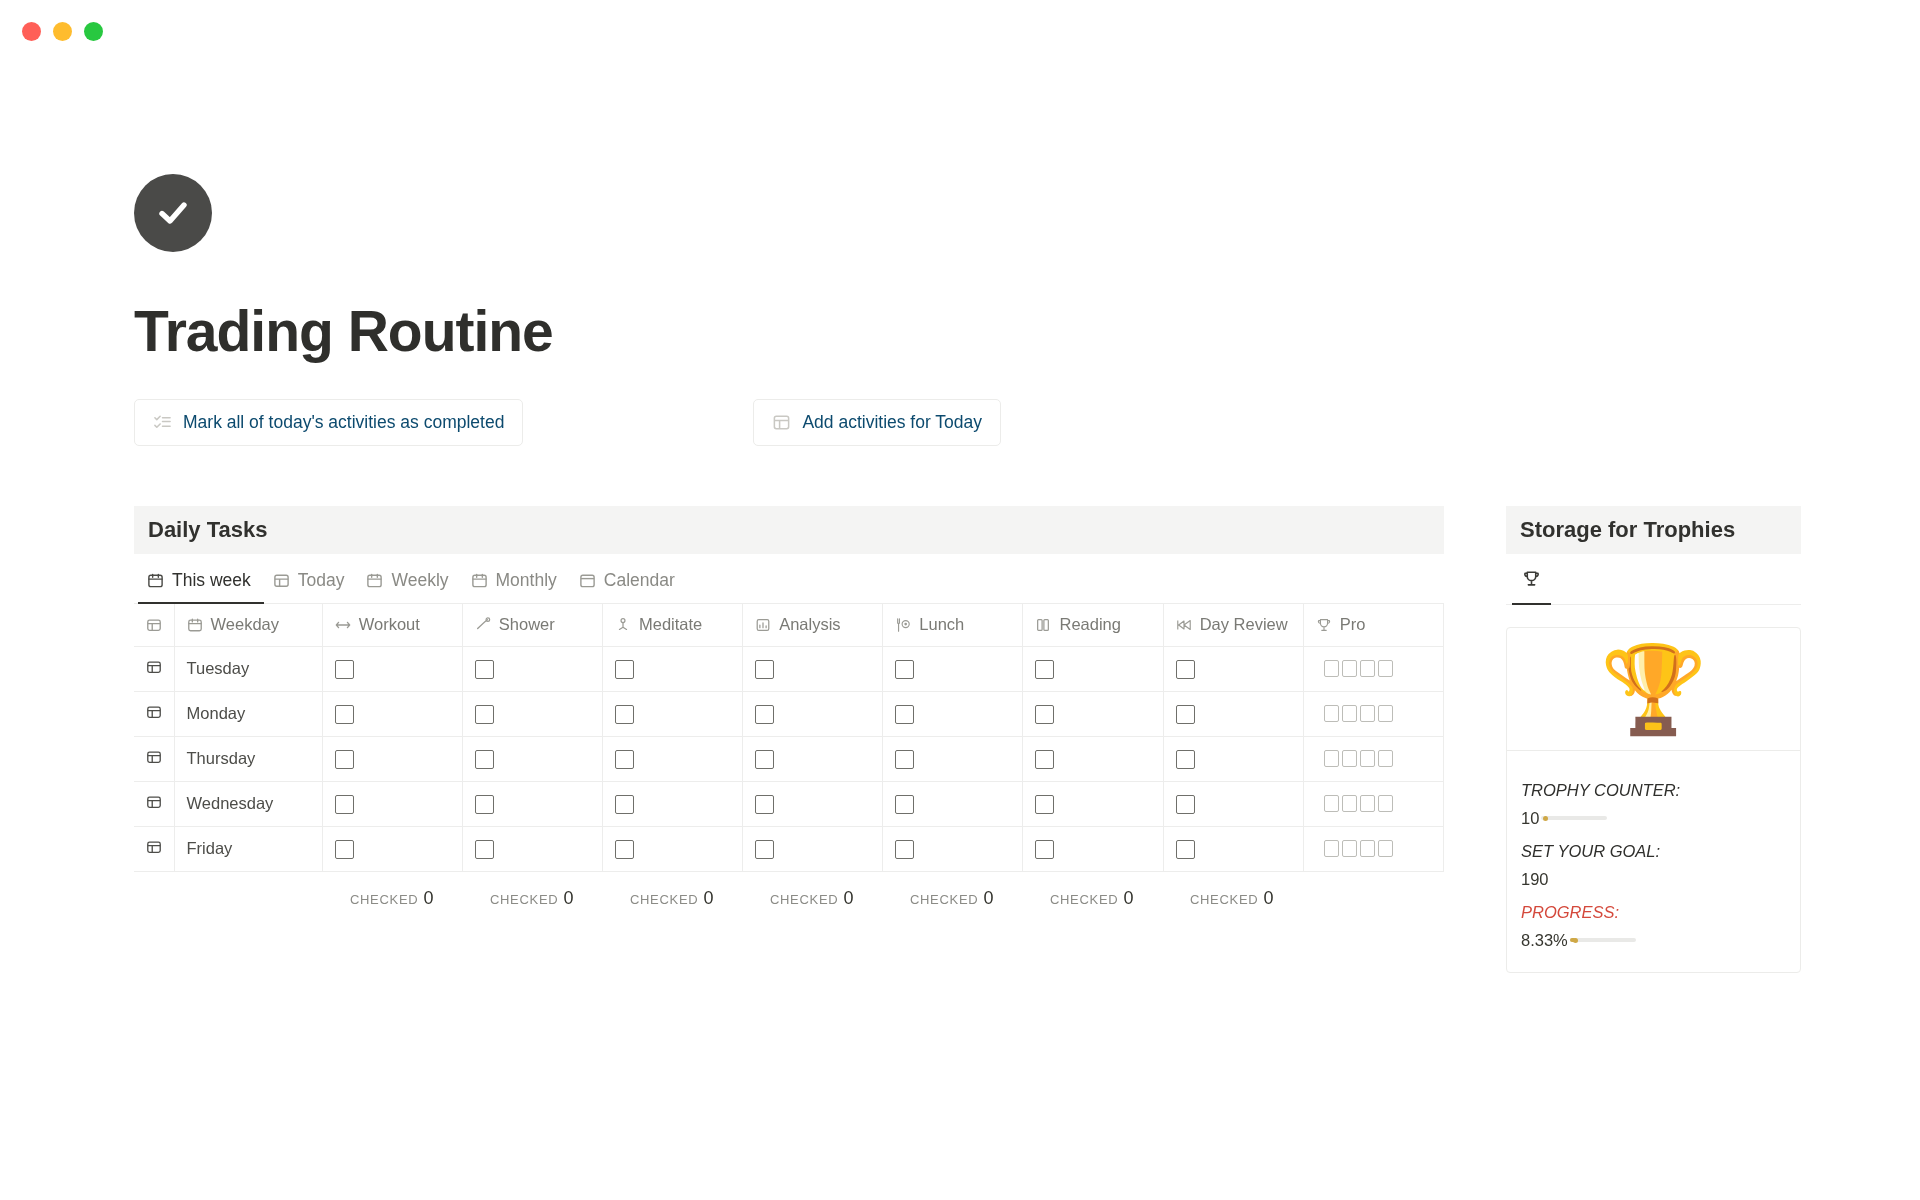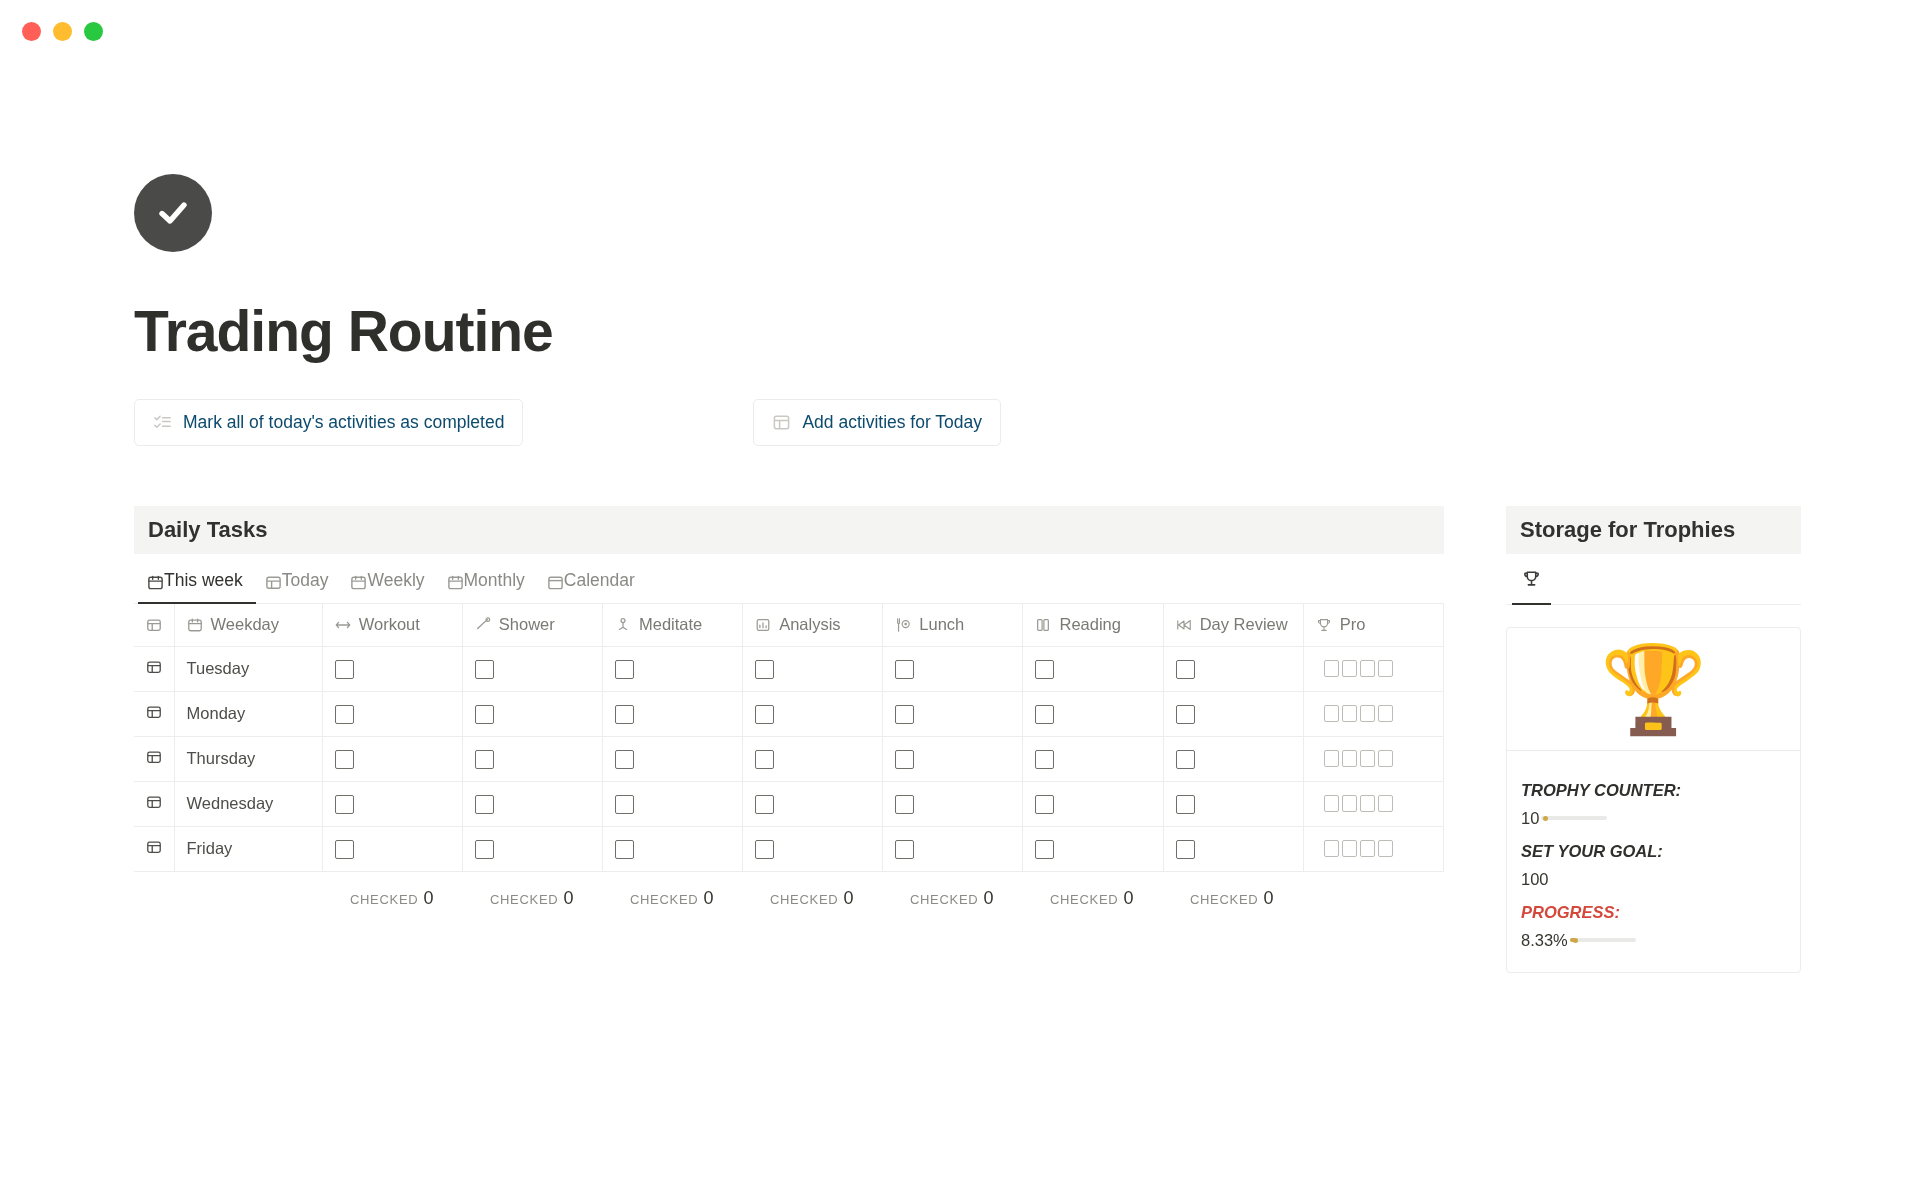--- a/index.html
+++ b/index.html
@@ -102,22 +102,22 @@
   .tabs {
     display: flex;
     align-items: center;
     gap: 0;
     border-bottom: 1px solid #ededec;
     padding: 0 4px;
     margin-top: 2px;
   }
   .tab {
     display: flex;
-    align-items: flex-end;
-    gap: 0;
+    align-items: center;
+    gap: 8px;
     padding: 14px 13px 11px 9px;
     font-size: 17.5px;
     color: #8a8a85;
     cursor: pointer;
     border-bottom: 2px solid transparent;
     margin-bottom: -1px;
   }
   .tab.active { color: #31312e; border-bottom-color: #31312e; }
   .tab .ic { color: #9b9b95; display: inline-flex; }
   .tab.active .ic { color: #4a4a46; }
@@ -217,21 +217,21 @@
     align-items: center;
     justify-content: center;
     border-bottom: 1px solid #ececea;
     font-size: 86px;
     line-height: 1;
     user-select: none;
   }
   .card-body { padding: 16px 14px 22px 14px; }
   .field-label {
     font-size: 16.5px;
-    font-weight: bold;
+    font-weight: normal;
     font-style: italic;
     color: #2f2f2c;
     margin-top: 14px;
   }
   .field-label.accent { color: #d4483b; }
   .field-value {
     font-size: 16.5px;
     color: #36362f;
     margin-top: 9px;
     display: flex;
@@ -641,21 +641,21 @@
             <div class="field-label">TROPHY COUNTER:</div>
             <div class="field-value">
               <span>10</span>
               <span class="bar">
                   <span class="knob" style="left:2px"></span>
                 </span>
             </div>
 
             <div class="field-label">SET YOUR GOAL:</div>
             <div class="field-value">
-              <span>100</span>
+              <span>190</span>
             </div>
 
             <div class="field-label accent">PROGRESS:</div>
             <div class="field-value">
               <span>8.33%</span>
               <span class="bar">
                   <i style="width:6px"></i>
                   <span class="knob" style="left:3px"></span>
                 </span>
             </div>

